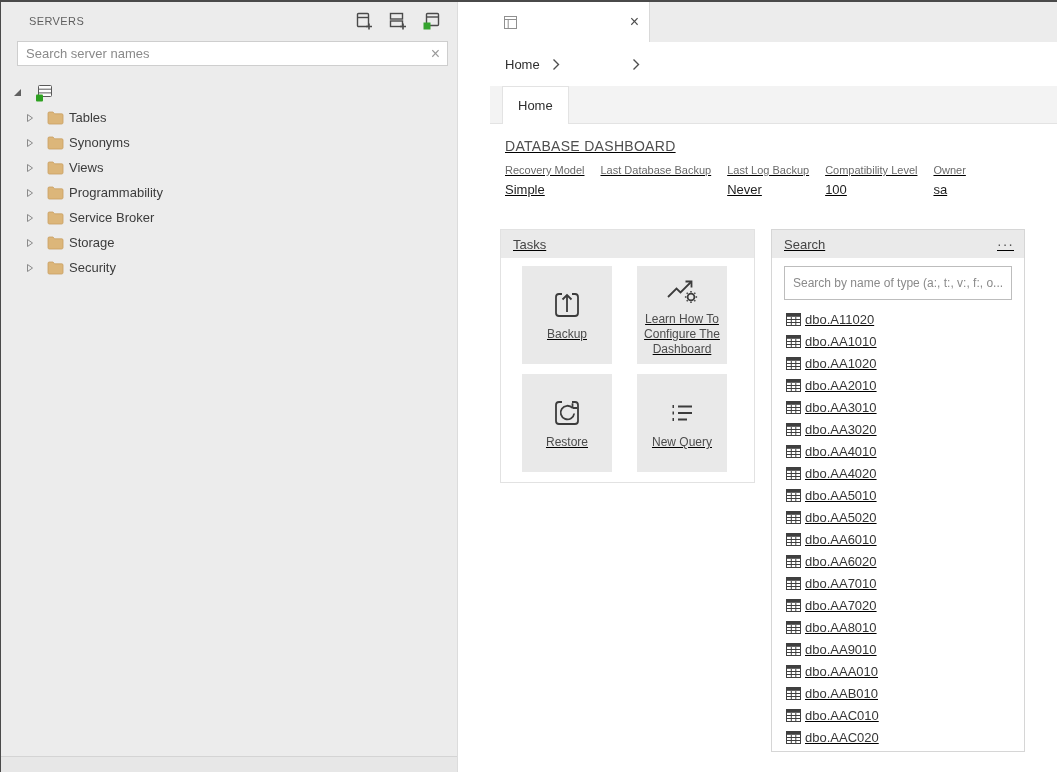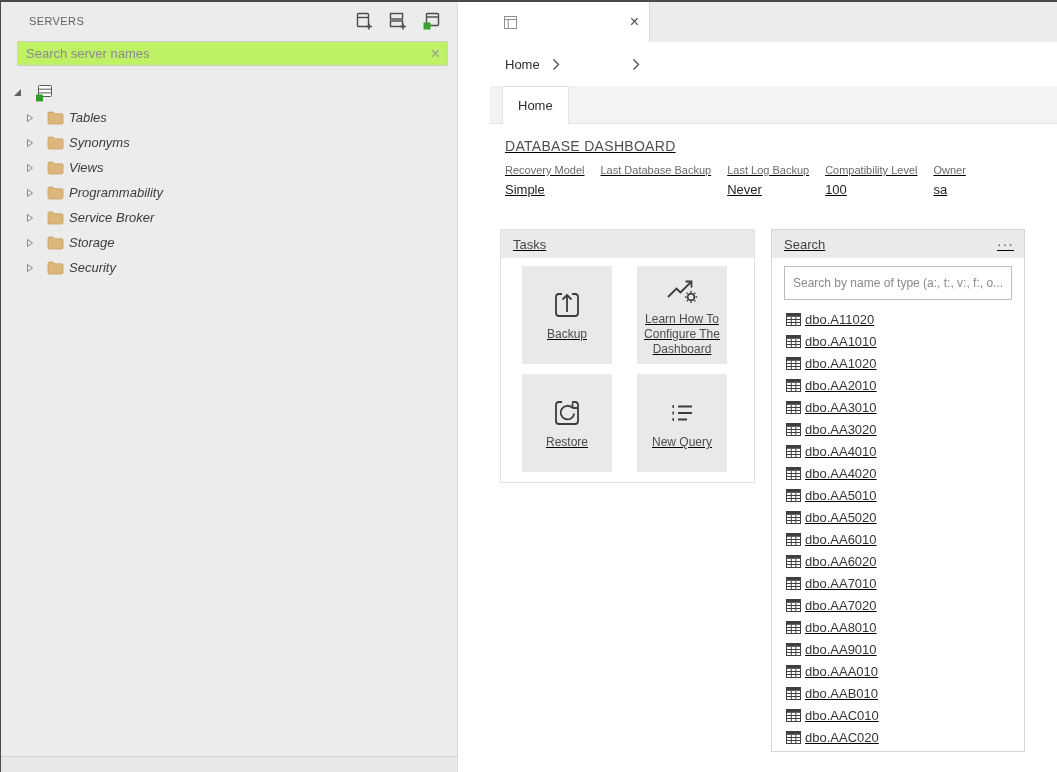--- a/index.html
+++ b/index.html
@@ -29,30 +29,30 @@
     padding:0 14px 0 28px;
   }
   .sidebar-title {
     font-size:11px; color:#5f5f5f; letter-spacing:0.4px; flex:1;
   }
   .sidebar-actions { display:flex; gap:12px; align-items:center; }
   .action-btn { width:22px; height:22px; display:flex; align-items:center; justify-content:center; cursor:pointer; }
 
   .sidebar-search { margin:1px 10px 8px 16px; position:relative; }
   .sidebar-search input {
-    width:431px; height:25px; border:1px solid #cecece; background:#bef264;
+    width:431px; height:25px; border:1px solid #cecece; background:#ffffff;
     font-family:"Liberation Sans", sans-serif; font-size:13px; color:#333;
     padding:0 26px 0 8px; outline:none;
   }
   .sidebar-search input::placeholder { color:#8a8a8a; }
   .search-clear {
     position:absolute; right:7px; top:2px; font-size:16px; color:#9a9a9a; cursor:pointer; line-height:21px;
   }
 
-  .tree { flex:1; overflow:hidden; padding-top:6px;font-style:italic; }
+  .tree { flex:1; overflow:hidden; padding-top:6px; }
   .tree-row { height:25px; display:flex; align-items:center; cursor:pointer; }
   .tree-row.root { padding-left:12px; }
   .tree-row.root .root-twistie { width:10px; margin-right:12px; display:flex; }
   .tree-row.root .server-ic { margin-right:6px; display:flex; }
   .tree-row.child { padding-left:25px; }
   .tree-row .twistie { width:8px; margin-right:13px; display:flex; }
   .tree-row .folder-ic { margin-right:5px; display:flex; }
   .tree-label { font-size:13px; color:#3c3c3c; }
 
   .sidebar-footer { height:16px; background:#e7e7e7; border-top:1px solid #d4d4d4; }

